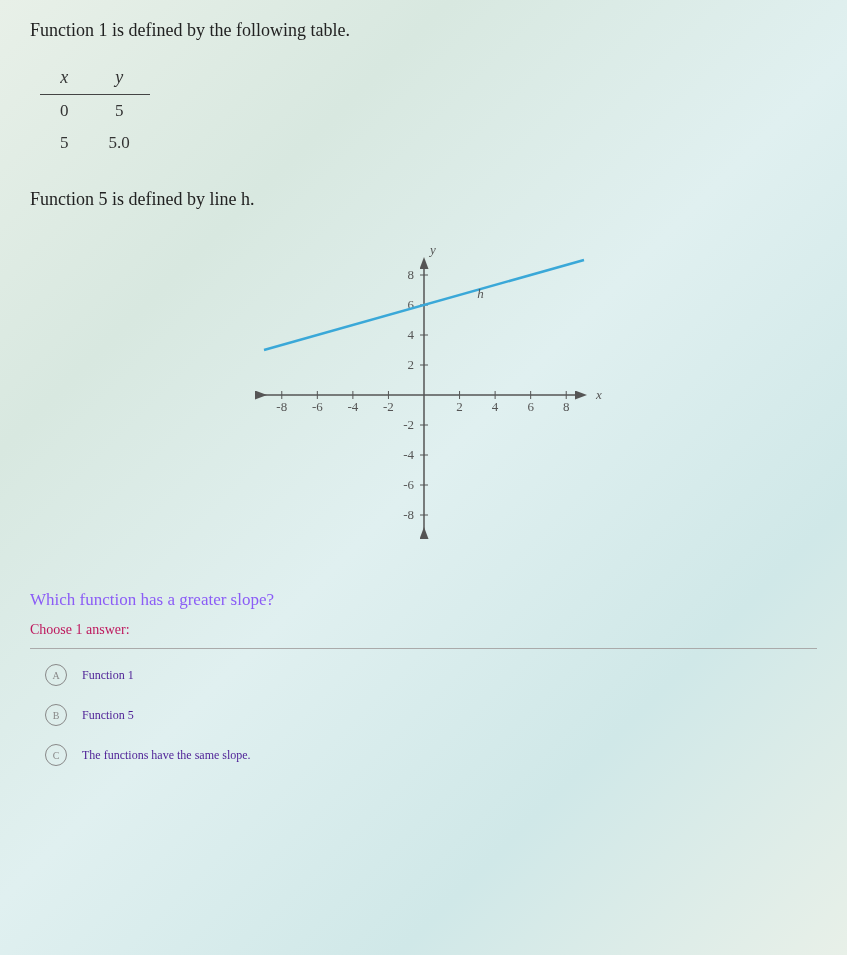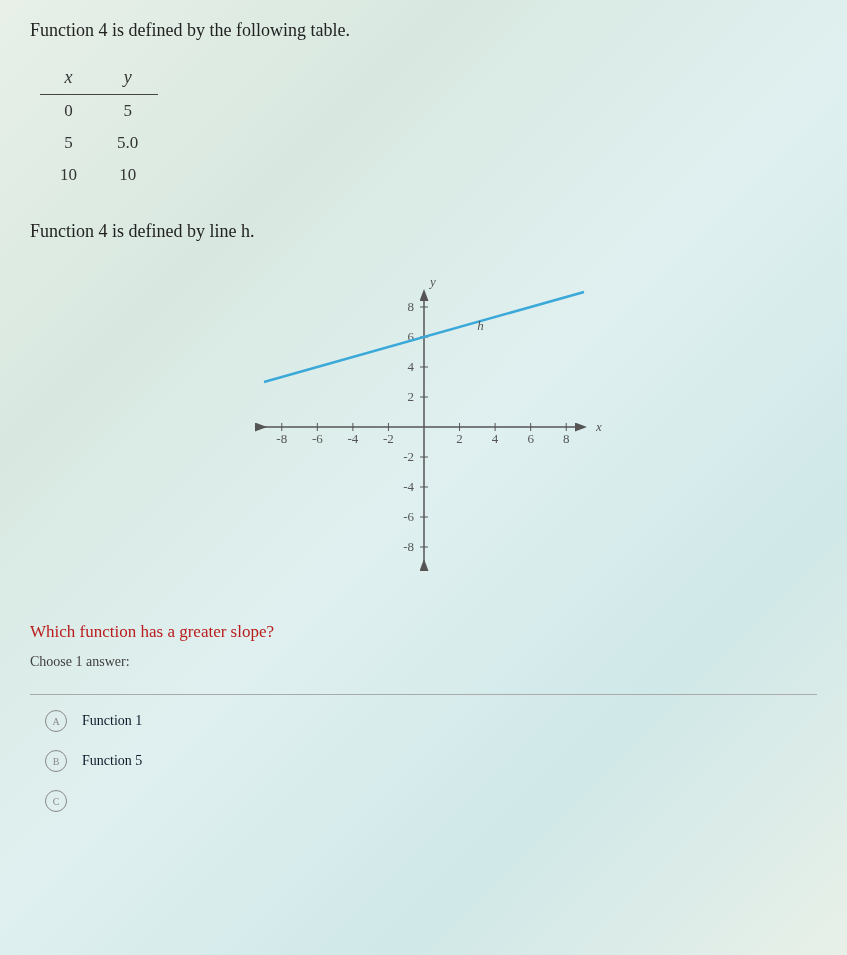--- a/index.html
+++ b/index.html
@@ -39,26 +39,26 @@
   }
   .chart-container {
     display: flex;
     justify-content: center;
     margin: 20px 0 30px 0;
   }
   .question {
     font-size: 17px;
     margin-top: 20px;
     margin-bottom: 12px;
-    color: #b91c1c;
+    color: #8b5cf6;
   }
   .choose {
     font-size: 14px;
-    color: #404040;
-    margin-bottom: 24px;
+    color: #be185d;
+    margin-bottom: 10px;
   }
   .divider {
     border: none;
     border-top: 1px solid #aaa;
     margin: 8px 0 15px 0;
   }
   .options {
     display: flex;
     flex-direction: column;
     gap: 18px;
@@ -75,59 +75,55 @@
     border: 1.5px solid #888;
     border-radius: 50%;
     display: flex;
     align-items: center;
     justify-content: center;
     font-size: 10px;
     color: #888;
     flex-shrink: 0;
   }
   .option-label {
-    font-size: 14px;
-    color: #0f172a;
+    font-size: 12px;
+    color: #4c1d95;
   }
   svg text {
     font-family: 'Times New Roman', serif;
     font-size: 13px;
     fill: #555;
   }
 </style>
 </head>
 <body>
 
-<div class="intro">Function 4 is defined by the following table.</div>
+<div class="intro">Function 1 is defined by the following table.</div>
 
 <table class="data-table">
   <thead>
     <tr>
       <th>x</th>
       <th>y</th>
     </tr>
   </thead>
   <tbody>
     <tr>
       <td>0</td>
       <td>5</td>
     </tr>
     <tr>
       <td>5</td>
       <td>5.0</td>
     </tr>
-    <tr>
-      <td>10</td>
-      <td>10</td>
-    </tr>
   </tbody>
 </table>
 
 <div class="intro">
-  <span>Function 4 is defined by line h.</span>
+  <span>Function 5 is defined by line h.</span>
 </div>
 
 <div class="chart-container">
   <svg id="chart-svg" width="380" height="330" viewBox="0 0 380 330">
       <defs>
         <marker id="arrow" markerWidth="10" markerHeight="10" refX="6" refY="3" orient="auto">
           <path d="M0,0 L0,6 L8,3 z" fill="#555"></path>
         </marker>
       </defs>
       <line x1="30" y1="165" x2="350" y2="165" stroke="#555" stroke-width="1.5" marker-end="url(#arrow)" marker-start="url(#arrow)"></line>
@@ -179,14 +175,15 @@
   <div class="option">
     <span class="radio-circle">A</span>
     <span class="option-label">Function 1</span>
   </div>
   <div class="option">
     <span class="radio-circle">B</span>
     <span class="option-label">Function 5</span>
   </div>
   <div class="option">
     <span class="radio-circle">C</span>
+    <span class="option-label">The functions have the same slope.</span>
   </div>
 </div>
 
 </body></html>

